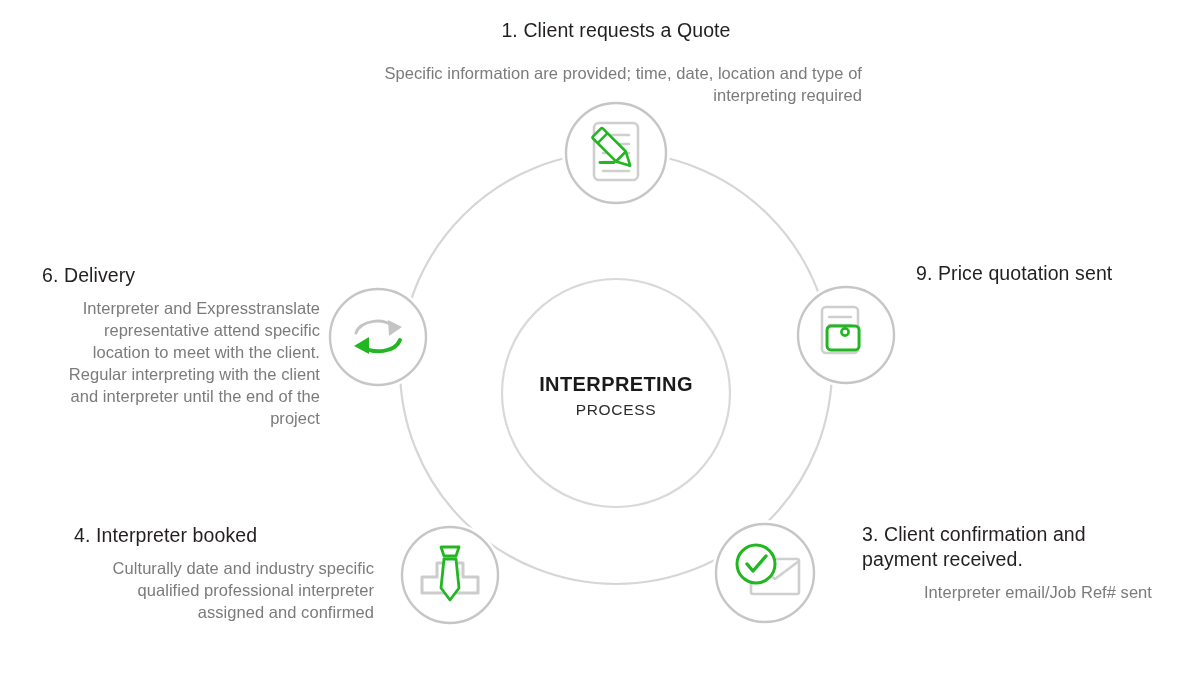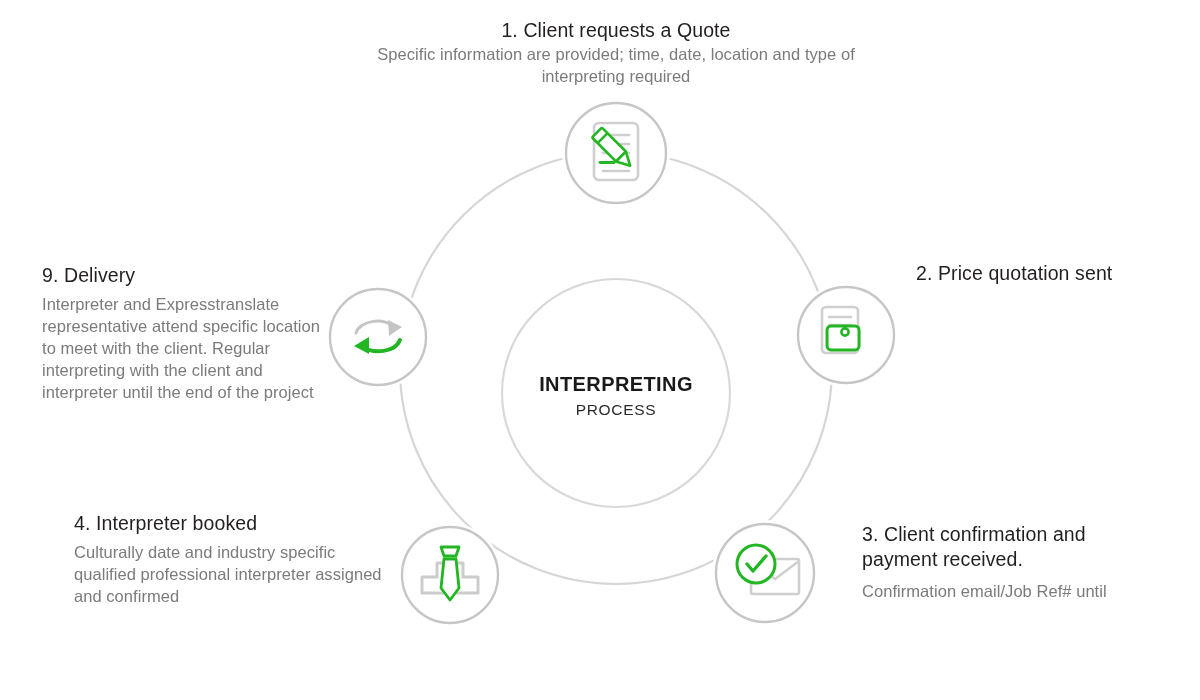--- a/index.html
+++ b/index.html
@@ -37,49 +37,50 @@
     line-height: 1.28;
     letter-spacing: 0.1px;
     margin: 0 0 6px 0;
   }
   .step-desc {
     font-size: 16.5px;
     font-weight: 400;
     color: #7b7b7b;
     line-height: 1.33;
     letter-spacing: 0.05px;
-    margin: 0;
+    margin: 10px;
+    text-align: right;
   }
   
   #step-1 {
     left: 360px;
     top: 18px;
     width: 512px;
     text-align: center;
   }
-  #step-1 .step-title { margin-bottom: 1px; }
+  #step-1 .step-title { margin-bottom: 20px; }
   
   #step-2 {
     left: 916px;
     top: 261px;
     width: 268px;
     text-align: left;
   }
   
   #step-3 {
     left: 862px;
     top: 522px;
     width: 300px;
     text-align: left;
   }
   #step-3 .step-title { margin-bottom: 9px; }
   
   #step-4 {
     left: 74px;
-    top: 511px;
+    top: 523px;
     width: 310px;
     text-align: left;
   }
   
   #step-5 {
     left: 42px;
     top: 263px;
     width: 288px;
     text-align: left;
   }
@@ -191,31 +192,31 @@
       </g>
     </g>
   </svg>
 
   <div class="step-text" id="step-1">
     <p class="step-title">1. Client requests a Quote</p>
     <p class="step-desc">Specific information are provided; time, date, location and type of interpreting required</p>
   </div>
 
   <div class="step-text" id="step-2">
-    <p class="step-title">2. Price quotation sent</p>
+    <p class="step-title">9. Price quotation sent</p>
   </div>
 
   <div class="step-text" id="step-3">
     <p class="step-title">3. Client confirmation and payment received.</p>
-    <p class="step-desc">Confirmation email/Job Ref# until</p>
+    <p class="step-desc">Interpreter email/Job Ref# sent</p>
   </div>
 
   <div class="step-text" id="step-4">
     <p class="step-title">4. Interpreter booked</p>
     <p class="step-desc">Culturally date and industry specific qualified professional interpreter assigned and confirmed</p>
   </div>
 
   <div class="step-text" id="step-5">
-    <p class="step-title">9. Delivery</p>
+    <p class="step-title">6. Delivery</p>
     <p class="step-desc">Interpreter and Expresstranslate representative attend specific location to meet with the client. Regular interpreting with the client and interpreter until the end of the project</p>
   </div>
 
 </div>
 
 </body></html>

